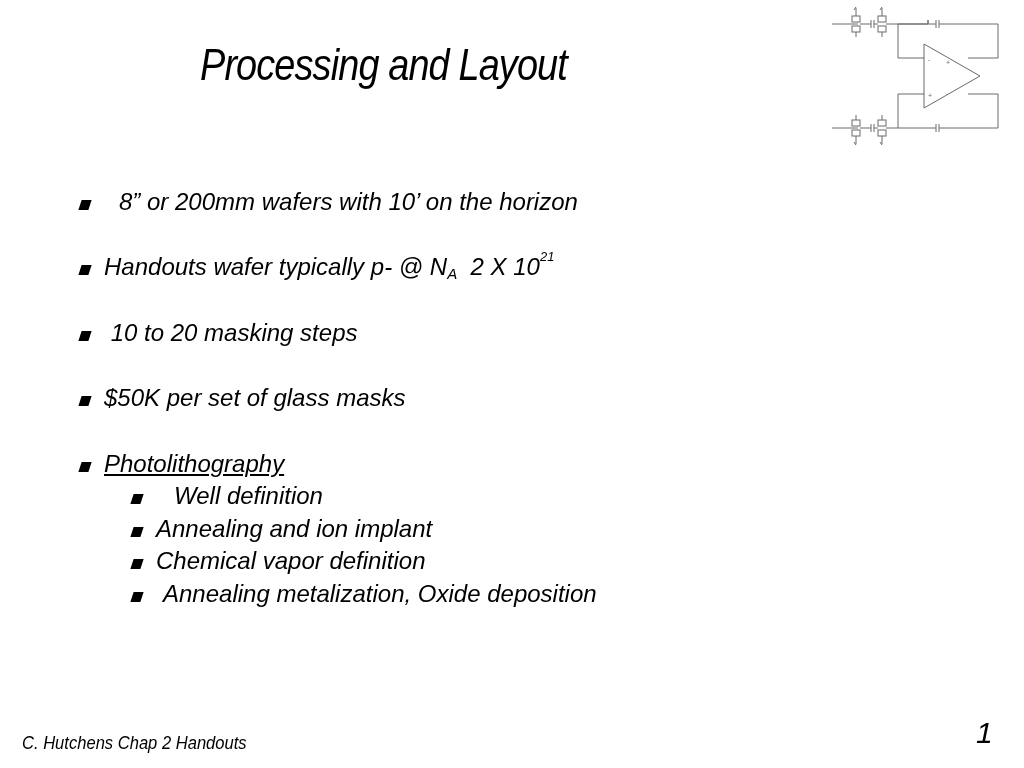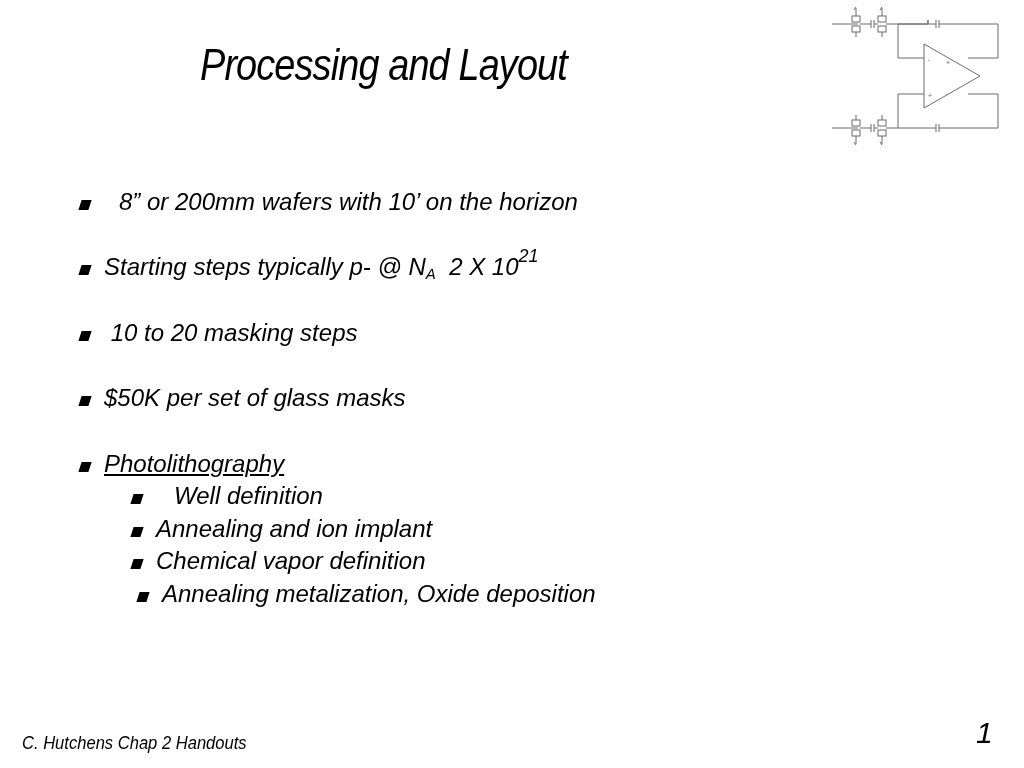--- a/index.html
+++ b/index.html
@@ -18,21 +18,21 @@
     .item {
       position: absolute; white-space: nowrap; font-style: italic; font-size: 24px;
       display: flex; align-items: center;
     }
     .bullet {
       display: inline-block; width: 10px; height: 10px; background: #000;
       transform: skewX(-18deg); margin-right: 14px; margin-top: 6px;
     }
     .sub .bullet { width: 10px; height: 10px; }
     .sub-sym { font-size: 15px; position: relative; top: 6px; }
-    .sup-sym { font-size: 18px; position: relative; top: -11px; text-align: right; }
+    .sup-sym { font-size: 13px; position: relative; top: -11px; text-align: right; }
     .footer {
       position: absolute; left: 22px; top: 733px; font-style: italic; font-size: 18px;
       transform: scaleX(0.92); transform-origin: left top; white-space: nowrap;
     }
     .page-num {
       position: absolute; left: 976px; top: 716px; font-style: italic; font-size: 30px;
     }
   </style>
 </head>
 <body>
@@ -120,21 +120,21 @@
   </g>
 </svg>
 
 <div class="bullets">
   <div class="item" style="top:188px;left:0;gap:15px;">
     <span class="bullet"></span>
     <span>8” or 200mm wafers with 10’ on the horizon</span>
   </div>
   <div class="item" style="top:253px;left:0;">
     <span class="bullet"></span>
-    <span>Starting steps typically p- @ N</span>
+    <span>Handouts wafer typically p- @ N</span>
     <span class="sub-sym">A</span>
     <span style="white-space:pre">  2 X 10</span>
     <span class="sup-sym">21</span>
   </div>
   <div class="item" style="top:319px;left:0;">
     <span class="bullet"></span>
     <span style="white-space:pre"> 10 to 20 masking steps</span>
   </div>
   <div class="item" style="top:384px;left:0;">
     <span class="bullet"></span>
@@ -149,20 +149,20 @@
     <span>Well definition</span>
   </div>
   <div class="item sub" style="top:515px;left:52px;">
     <span class="bullet"></span>
     <span>Annealing and ion implant</span>
   </div>
   <div class="item sub" style="top:547px;left:52px;">
     <span class="bullet"></span>
     <span>Chemical vapor definition</span>
   </div>
-  <div class="item sub" style="top:580px;left:58px;">
+  <div class="item sub" style="top:580px;left:52px;gap:7px;">
     <span class="bullet"></span>
     <span>Annealing metalization, Oxide deposition</span>
   </div>
 </div>
 
 <div class="footer">C. Hutchens Chap 2 Handouts</div>
 <div class="page-num">1</div>
 
 </body></html>

